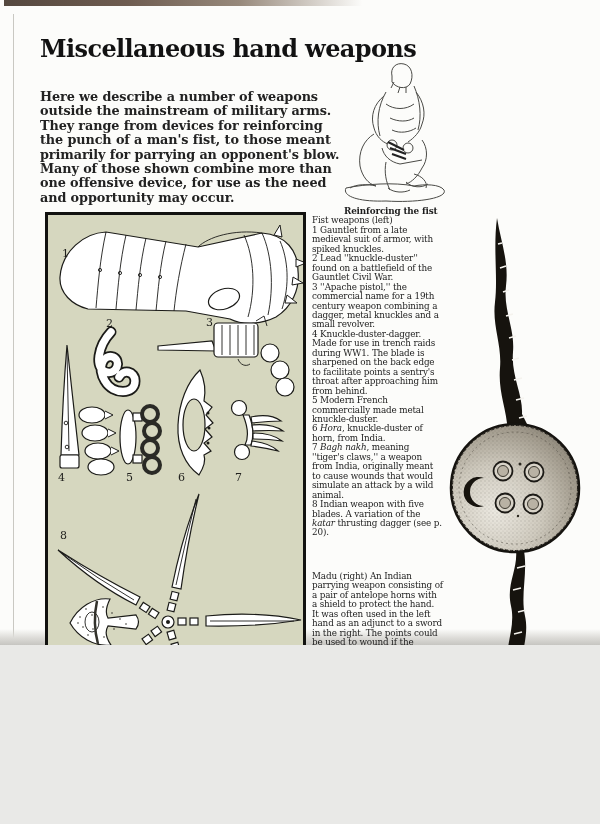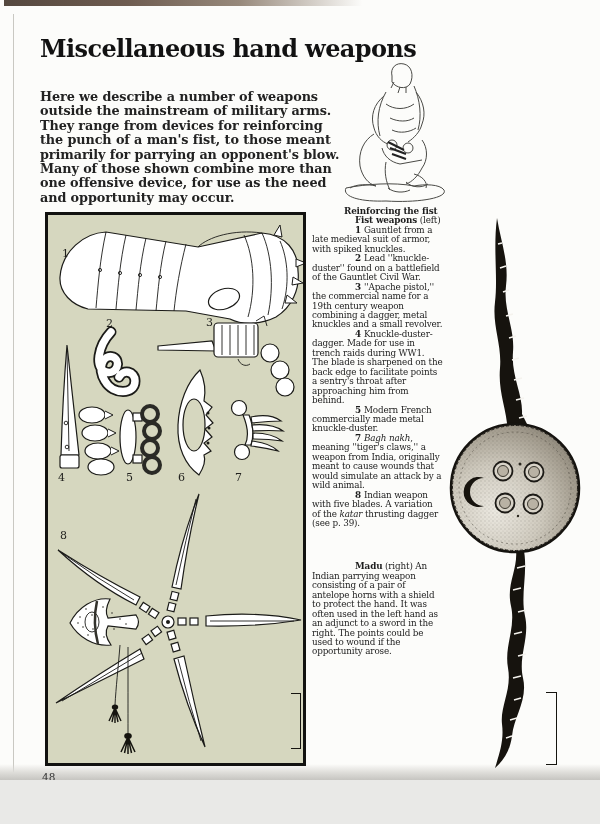--- a/index.html
+++ b/index.html
@@ -1,33 +1,33 @@
 <!DOCTYPE html>
 <html><head>
 <meta charset="utf-8">
 <style>
   html,body{margin:0;padding:0;background:#e9e9e7;}
-  .page{position:relative;width:600px;height:780px;background:#fcfcfa;overflow:hidden;
+  .page{position:relative;width:600px;height:645px;background:#fcfcfa;overflow:hidden;
         font-family:"DejaVu Serif",serif;color:#1a1a1a;}
   .topbar{position:absolute;left:4px;top:0;width:560px;height:6px;
           background:linear-gradient(90deg,#55483f 0%,#6e5c50 22%,#97897b 42%,rgba(250,250,248,0) 64%);}
   .crease{position:absolute;left:13px;top:14px;width:1px;height:788px;background:#c9c8c2;}
   .botstrip{position:absolute;left:0;bottom:0;width:600px;height:16px;
             background:linear-gradient(180deg,rgba(252,252,250,0) 0%,#dddcd8 55%,#c6c5c1 100%);}
   .title{position:absolute;left:40px;top:34px;font-size:24px;font-weight:bold;letter-spacing:-0.6px;color:#121212;}
   .intro{position:absolute;left:40px;top:70px;width:308px;font-size:12.8px;line-height:14.4px;
          font-weight:bold;color:#222;letter-spacing:-0.1px;margin-top:20px;}
   .statue{position:absolute;left:330px;top:56px;width:132px;height:148px;}
   .panel{position:absolute;left:45px;top:212px;width:261px;height:554px;border:3px solid #121210;box-sizing:border-box;}
   .panel svg{position:absolute;left:0;top:0;}
   .fig-num{position:absolute;font-size:11px;color:#22221f;}
   .col{position:absolute;left:312px;top:207px;width:131px;font-size:8.8px;line-height:9.45px;
        letter-spacing:-0.15px;color:#1c1c1c;}
   .col .h{font-weight:bold;margin-left:32px;}
-  .bd{font-weight:bold;margin-left:43px;}
+  .bd{font-weight:normal;}
   .it{font-style:italic;}
   .madu-block{margin-top:34px;}
   .madu-art{position:absolute;left:440px;top:208px;width:160px;height:572px;}
   .bracket{position:absolute;border:1.6px solid #15140f;border-left:none;}
   .b1{left:291px;top:693px;width:9px;height:54px;}
   .b2{left:546px;top:692px;width:10px;height:71px;}
   .pagenum{position:absolute;left:42px;top:771px;font-size:10.5px;color:#333;}
   .lineart{stroke:#1b1b18;fill:#ffffff;stroke-width:1.2;}
   .thin{stroke:#1b1b18;fill:none;stroke-width:0.9;}
   .st{stroke:#4a4a46;fill:none;stroke-width:1;}
@@ -192,22 +192,23 @@
 
   <div class="col">
     <div class="h">Reinforcing the fist</div>
     <div><span class="bd">Fist weapons</span><span> (left)</span></div>
     <div>
         <div><span class="bd">1 </span><span>Gauntlet from a late medieval suit of armor, with spiked knuckles.</span></div>
         <div><span class="bd">2 </span><span>Lead ''knuckle-duster'' found on a battlefield of the Gauntlet Civil War.</span></div>
         <div><span class="bd">3 </span><span>''Apache pistol,'' the commercial name for a 19th century weapon combining a dagger, metal knuckles and a small revolver.</span></div>
         <div><span class="bd">4 </span><span>Knuckle-duster-dagger. Made for use in trench raids during WW1. The blade is sharpened on the back edge to facilitate points a sentry's throat after approaching him from behind.</span></div>
         <div><span class="bd">5 </span><span>Modern French commercially made metal knuckle-duster.</span></div>
+        <div><span class="bd">6 </span><span class="it">Hora</span><span>, knuckle-duster of horn, from India.</span></div>
         <div><span class="bd">7 </span><span class="it">Bagh nakh</span><span>, meaning ''tiger's claws,'' a weapon from India, originally meant to cause wounds that would simulate an attack by a wild animal.</span></div>
-        <div><span class="bd">8 </span><span>Indian weapon with five blades. A variation of the </span><span class="it">katar</span><span> thrusting dagger (see p. 39).</span></div>
+        <div><span class="bd">8 </span><span>Indian weapon with five blades. A variation of the </span><span class="it">katar</span><span> thrusting dagger (see p. 20).</span></div>
       </div>
     <div class="madu-block"><span class="bd">Madu</span><span><span> (right) An Indian parrying weapon consisting of a pair of antelope horns with a shield to protect the hand. It was often used in the left hand as an adjunct to a sword in the right. The points could be used to wound if the opportunity arose.</span></span></div>
   </div>
 
   <svg class="madu-art" viewBox="0 0 160 572">
     <defs>
       <radialGradient id="sg" cx="35%" cy="68%" r="90%">
         <stop offset="0%" stop-color="#ece9e1"></stop>
         <stop offset="40%" stop-color="#cfcabe"></stop>
         <stop offset="72%" stop-color="#a29b8d"></stop>

